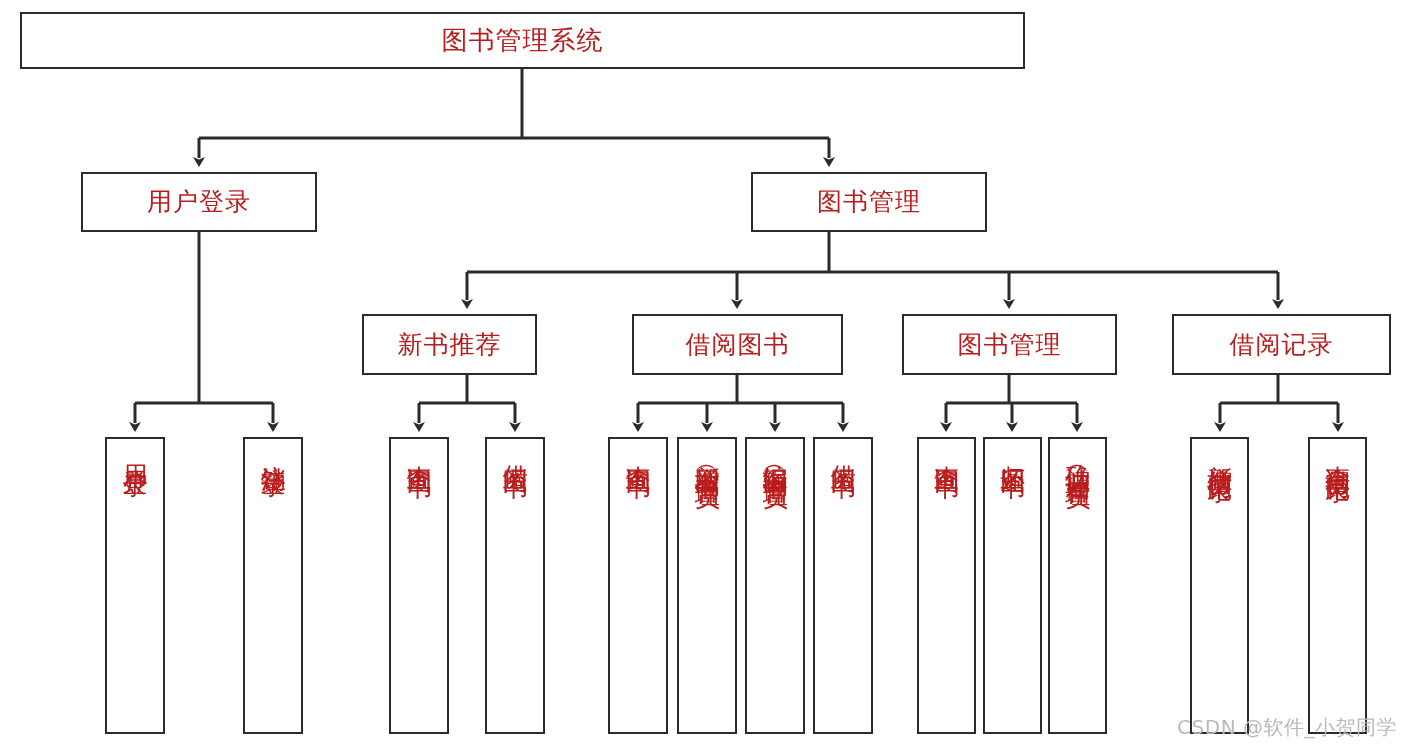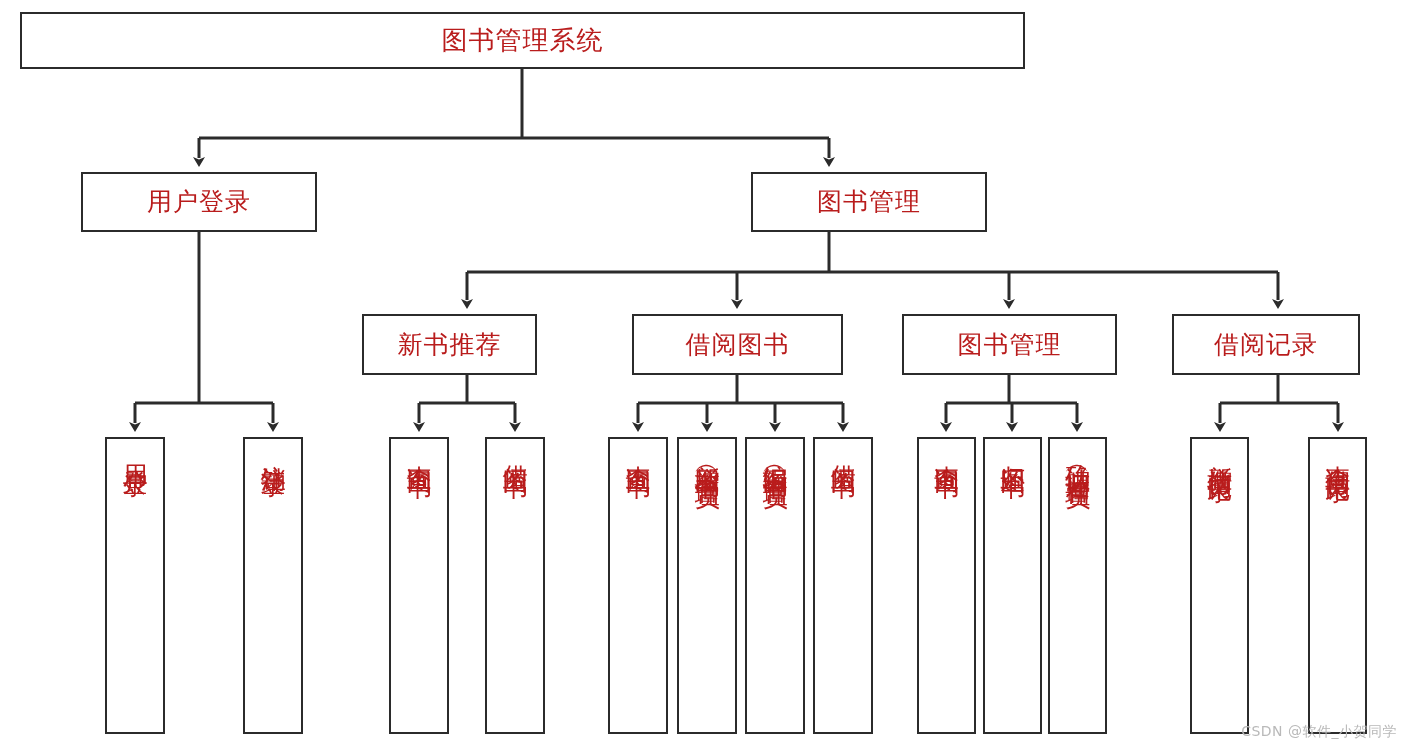--- a/index.html
+++ b/index.html
@@ -61,21 +61,21 @@
     text-orientation: upright;
     font-size: 25px;
     line-height: 1.1;
     letter-spacing: 3px;
     white-space: nowrap;
   }
   #watermark {
     position: absolute;
     right: 8px;
     bottom: 6px;
-    font-size: 14px;
+    font-size: 20px;
     color: #b9b9b9;
     letter-spacing: 0.5px;
     white-space: nowrap;
     font-family: "DejaVu Sans", "Liberation Sans", sans-serif;
   }
 </style>
 </head>
 <body>
 
 <div id="canvas">
@@ -145,21 +145,21 @@
       </div>
       <div class="node horiz level2" style="left: 362px; top: 314px; width: 175px; height: 61px;">
         <span class="label">新书推荐</span>
       </div>
       <div class="node horiz level2" style="left: 632px; top: 314px; width: 211px; height: 61px;">
         <span class="label">借阅图书</span>
       </div>
       <div class="node horiz level2" style="left: 902px; top: 314px; width: 215px; height: 61px;">
         <span class="label">图书管理</span>
       </div>
-      <div class="node horiz level2" style="left: 1172px; top: 314px; width: 188px; height: 61px;">
+      <div class="node horiz level2" style="left: 1172px; top: 314px; width: 219px; height: 61px;">
         <span class="label">借阅记录</span>
       </div>
       <div class="node leaf" style="left: 105px; top: 437px; width: 60px; height: 297px;">
         <span class="label">用户登录</span>
       </div>
       <div class="node leaf" style="left: 243px; top: 437px; width: 60px; height: 297px;">
         <span class="label">注销登录</span>
       </div>
       <div class="node leaf" style="left: 389px; top: 437px; width: 60px; height: 297px;">
         <span class="label">查询图书</span>

